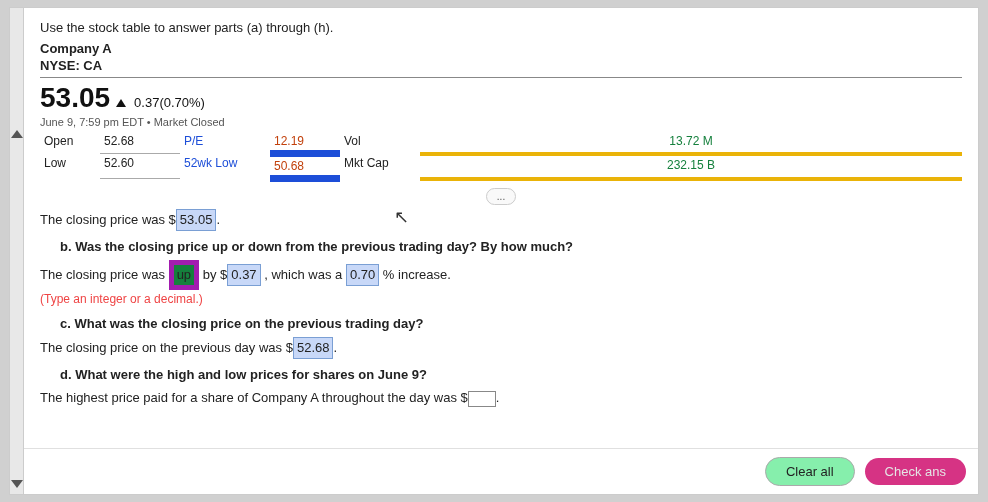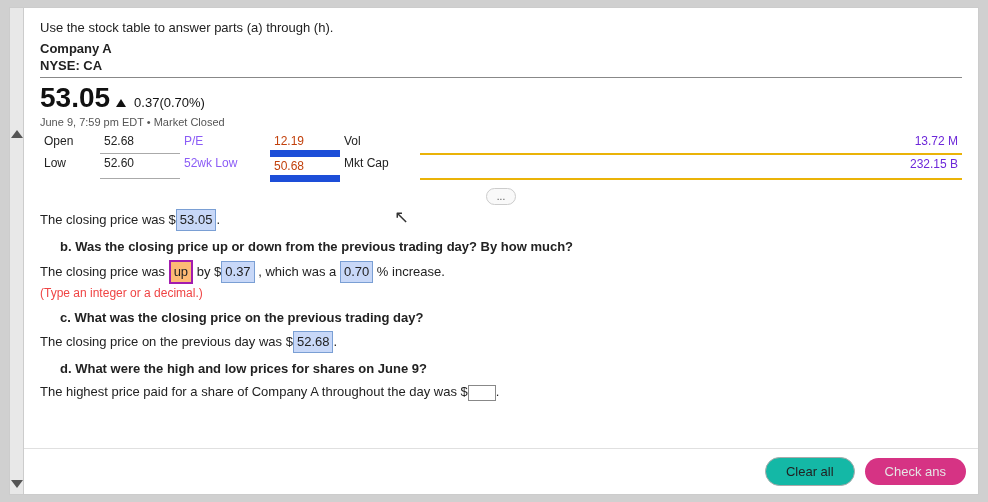--- a/index.html
+++ b/index.html
@@ -110,35 +110,35 @@
       width: 60px;
       color: #222;
     }
     .stock-table .val-col {
       width: 80px;
       color: #222;
       border-bottom: 1px solid #aaa;
     }
     .stock-table .metric-col {
       width: 90px;
-      color: #8b5cf6;
+      color: #1d4ed8;
     }
     .stock-table .metric-val-col {
       width: 70px;
       color: #c2410c;
       border-bottom: 7px solid #1d4ed8;
     }
     .stock-table .stat-label-col {
       width: 80px;
       color: #222;
     }
     .stock-table .stat-val-col {
-      color: #6d28d9;
-      border-bottom: 2px solid #eab308;
-      text-align: right;
+      color: #15803d;
+      border-bottom: 4px solid #eab308;
+      text-align: center;
     }
     .expand-btn {
       display: flex;
       justify-content: center;
       margin: 4px 0;
     }
     .expand-dots {
       border: 1px solid #ccc;
       border-radius: 10px;
       padding: 2px 10px;
@@ -161,22 +161,22 @@
     }
     .highlight-box {
       display: inline-block;
       background: #c8d8f8;
       border: 1px solid #7a9fd4;
       padding: 0 3px;
       font-size: 13px;
       color: #222;
     }
     .highlight-green {
-      background: #fdba74;
-      border: 2px solid #a21caf;
+      background: #15803d;
+      border: 5px solid #a21caf;
     }
     .blank-box {
       display: inline-block;
       border: 1px solid #888;
       width: 28px;
       height: 16px;
       vertical-align: middle;
       background: #fff;
     }
     .bottom-bar {
@@ -186,21 +186,21 @@
       left: 0;
       display: flex;
       justify-content: flex-end;
       align-items: center;
       padding: 8px 12px;
       gap: 10px;
       background: #fff;
       border-top: 1px solid #e0e0e0;
     }
     .btn-clear {
-      background: #14b8a6;
+      background: #86efac;
       border: 1px solid #aaa;
       border-radius: 20px;
       padding: 6px 20px;
       font-size: 13px;
       cursor: pointer;
       color: #222;
     }
     .btn-check {
       background: #d63384;
       border: none;

